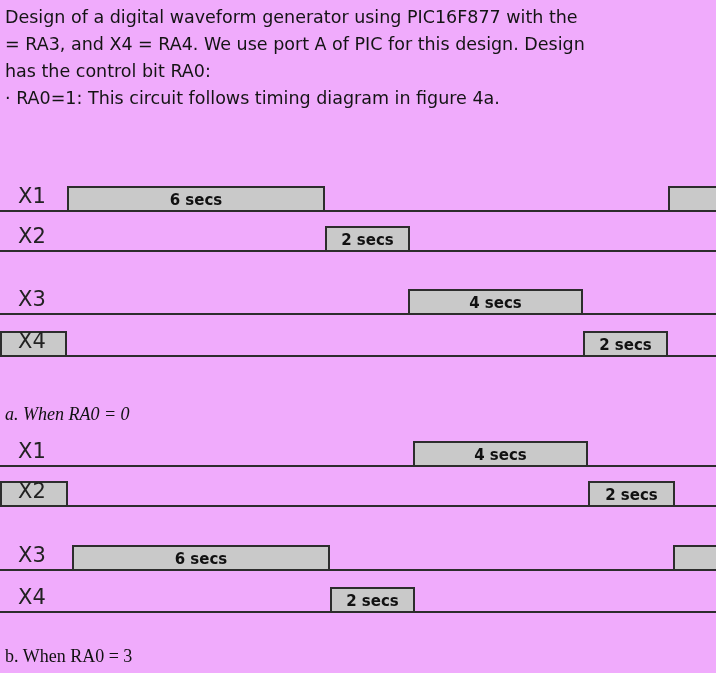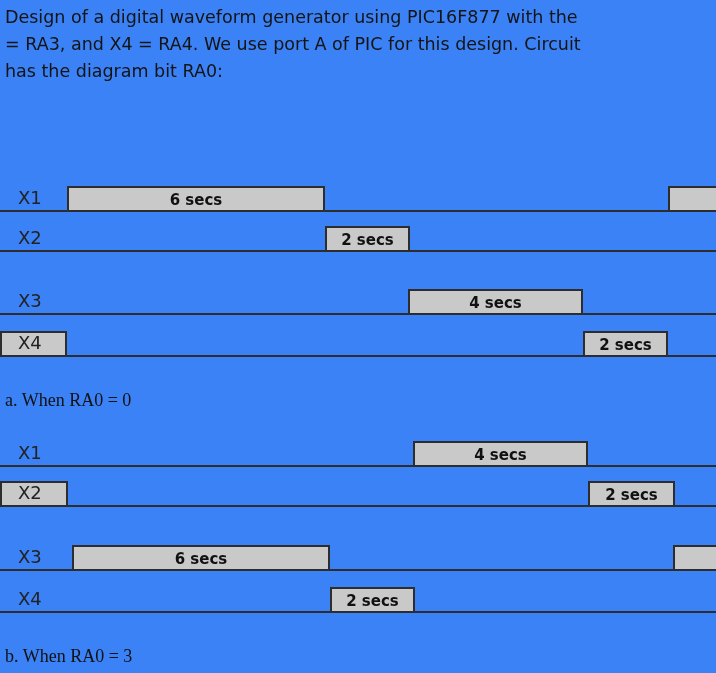--- a/index.html
+++ b/index.html
@@ -1,20 +1,20 @@
 <!DOCTYPE html>
 <html><head>
 <meta charset="utf-8">
 <style>
   html, body { margin: 0; padding: 0; background: #ffffff; }
   #page {
     position: relative;
     width: 716px;
     height: 673px;
-    background: #3b82f6;
+    background: #f0abfc;
     font-family: "DejaVu Sans", "Liberation Sans", sans-serif;
     overflow: hidden;
   }
   .intro {
     position: absolute;
     left: 5px;
     top: 4px;
     color: #141414;
     font-size: 17.5px;
     line-height: 27px;
@@ -49,43 +49,44 @@
   .pulse-label {
     font-weight: bold;
     font-size: 15px;
     color: #111111;
     padding-top: 1px;
   }
   .signal-name {
     position: absolute;
     left: 18px;
     bottom: 4px;
-    font-size: 18px;
+    font-size: 21px;
     color: #222222;
     z-index: 3;
   }
   .caption {
     position: absolute;
     left: 5px;
     font-family: "Liberation Serif", "DejaVu Serif", serif;
     font-size: 18px;
     color: #111111;
   }
-  #caption-a { top: 390px; }
+  #caption-a { top: 404px; font-style: italic; }
   #caption-b { top: 646px; }
 </style>
 </head>
 <body>
 
 <div id="page">
 
   <div class="intro">
     <div class="intro-line">Design of a digital waveform generator using PIC16F877 with the</div>
-    <div class="intro-line">= RA3, and X4 = RA4. We use port A of PIC for this design. Circuit</div>
-    <div class="intro-line">has the diagram bit RA0:</div>
+    <div class="intro-line">= RA3, and X4 = RA4. We use port A of PIC for this design. Design</div>
+    <div class="intro-line">has the control bit RA0:</div>
+    <div class="intro-line">· RA0=1: This circuit follows timing diagram in figure 4a.</div>
   </div>
 
   <div id="caption-a" class="caption">a. When RA0 = 0</div>
   <div id="caption-b" class="caption">b. When RA0 = 3</div>
 
 <div class="signal-row" style="top: 186px;">
       <div class="baseline" style="background: rgb(45, 45, 45);"></div>
       <div class="pulse" style="left: 67px; width: 258px; background: rgb(201, 201, 201); border-color: rgb(45, 45, 45);">
         <span class="pulse-label">6 secs</span>
       </div>

